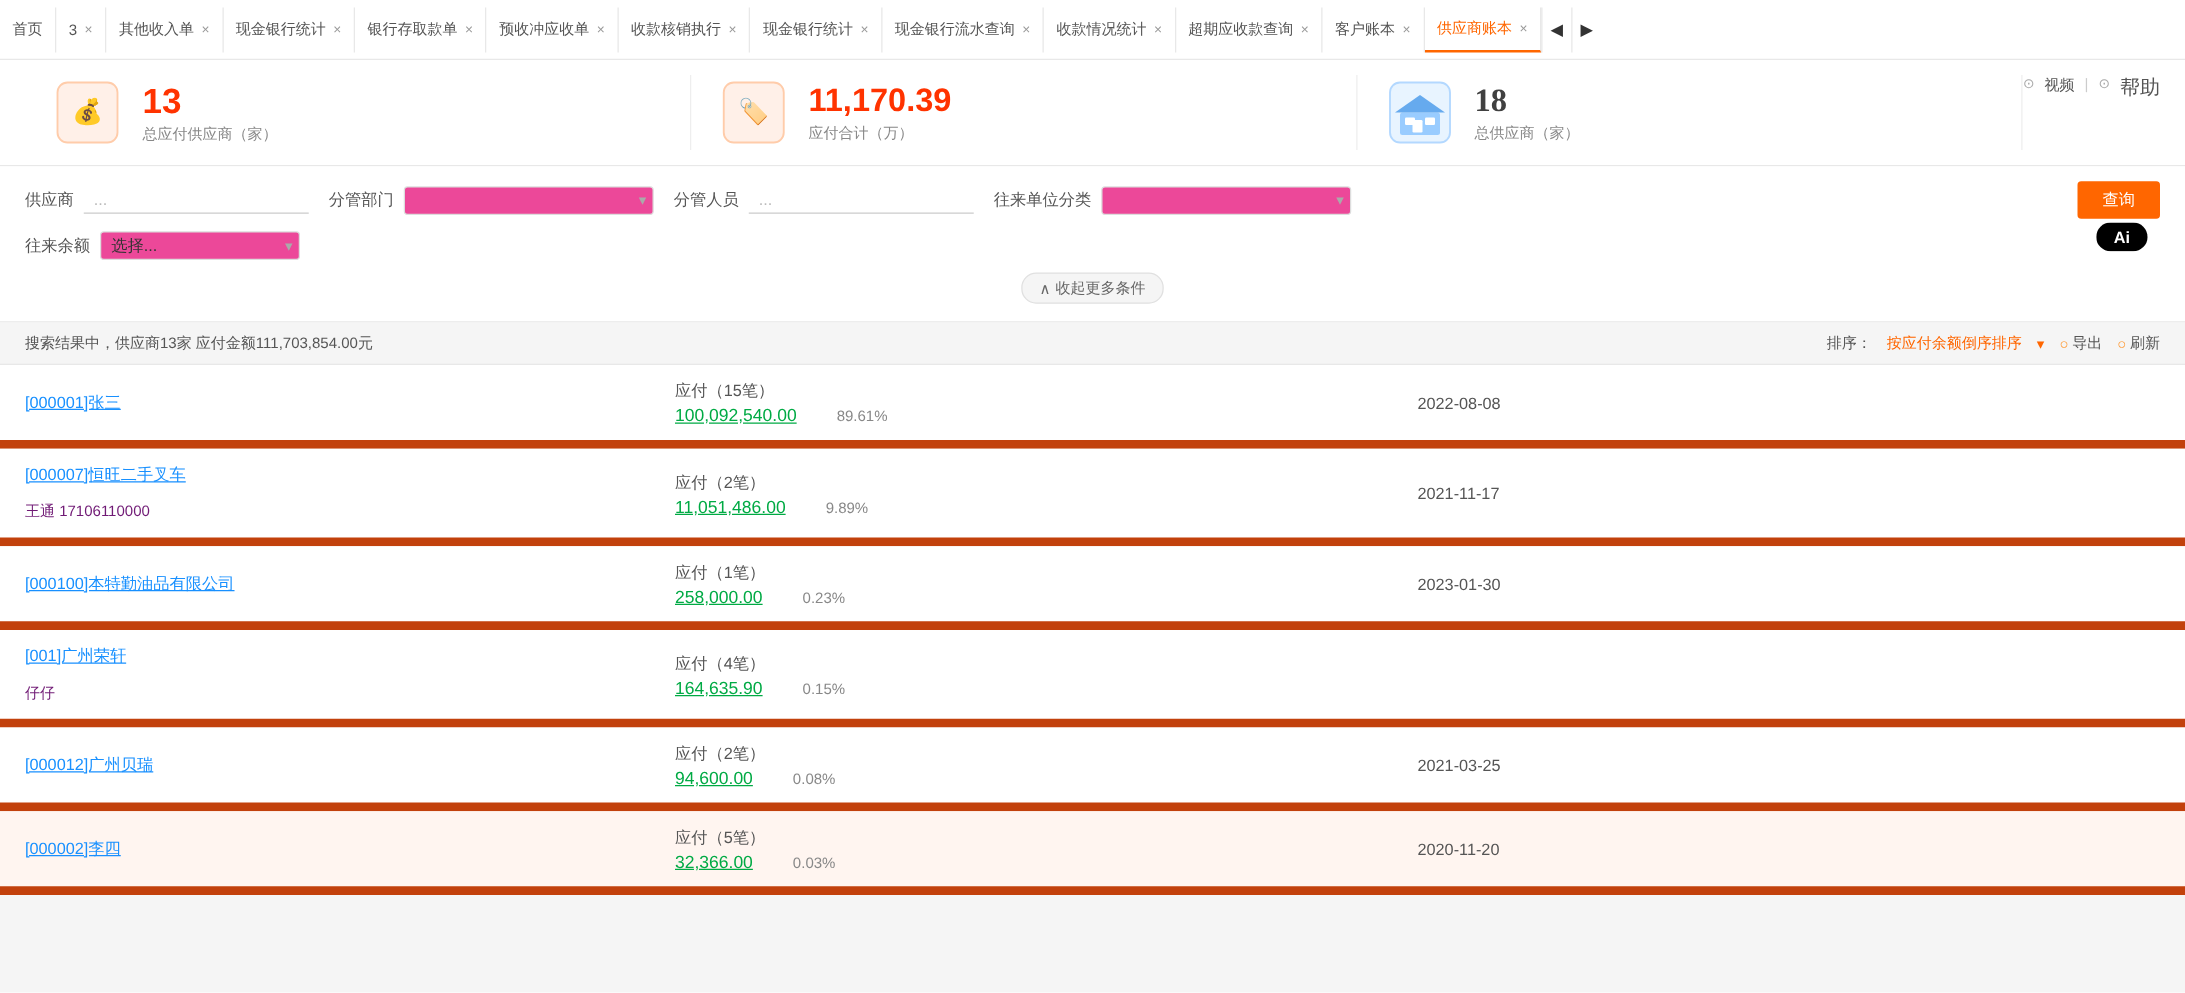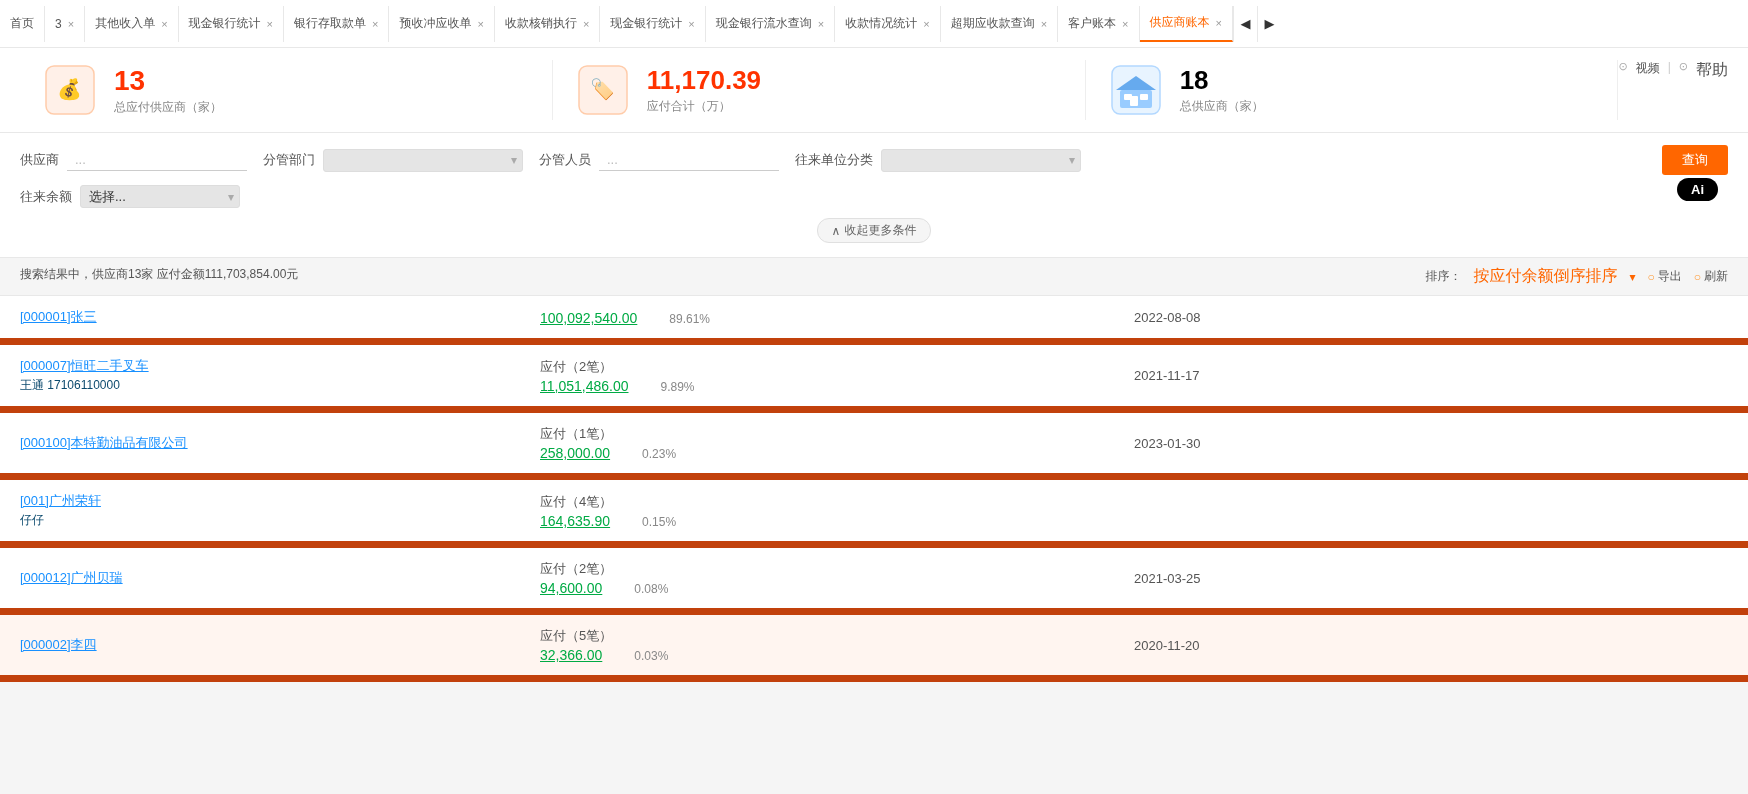--- a/index.html
+++ b/index.html
@@ -42,21 +42,21 @@
     .filter-row { display: flex; align-items: center; gap: 16px; margin-bottom: 10px; flex-wrap: wrap; }
     .filter-item { display: flex; align-items: center; gap: 8px; }
     .filter-label { font-size: 13px; color: #555; white-space: nowrap; }
     .filter-input {
       border: none; border-bottom: 1px solid #ccc; padding: 3px 8px; font-size: 13px;
       width: 180px; outline: none; color: #333; background: transparent;
     }
     .filter-input::placeholder { color: #bbb; }
     .filter-select {
       border: 1px solid #ddd; border-radius: 3px; padding: 3px 24px 3px 8px; font-size: 13px;
-      width: 200px; outline: none; color: #333; background: #e5e5e5; cursor: pointer;
+      width: 200px; outline: none; color: #333; background: #ec4899; cursor: pointer;
       appearance: none; -webkit-appearance: none;
     }
     .select-wrapper { position: relative; display: inline-block; }
     .select-wrapper::after {
       content: '▾'; position: absolute; right: 6px; top: 50%; transform: translateY(-50%);
       color: #aaa; pointer-events: none; font-size: 12px;
     }
     .query-btn {
       background: #ff6600; color: #fff; border: none; border-radius: 3px;
       padding: 6px 20px; font-size: 13px; cursor: pointer; margin-left: auto;
@@ -68,38 +68,38 @@
       width: fit-content;
     }
 
     
     .result-bar {
       display: flex; padding: 8px 20px; background: #f5f5f5;
       border-bottom: 1px solid #e8e8e8; font-size: 12px; color: #555; gap: 8px;
     }
     .result-bar .right-actions { margin-left: auto; display: flex; align-items: center; gap: 12px; }
     .sort-label { font-size: 12px; color: #555; }
-    .sort-select { font-size: 16px; color: #ff6600; border: none; background: transparent; cursor: pointer; }
+    .sort-select { font-size: 12px; color: #ff6600; border: none; background: transparent; cursor: pointer; }
     .action-btn { font-size: 12px; color: #555; cursor: pointer; display: flex; align-items: center; gap: 3px; }
 
     
     .table-area { background: #fff; }
     .table-header {
       display: grid; grid-template-columns: 520px 1fr 1fr;
       padding: 10px 20px; border-bottom: 2px solid #f0f0f0;
       font-size: 13px; color: #333; font-weight: 500; background: #fff;
     }
     .table-row {
       display: grid; grid-template-columns: 520px 1fr 1fr;
       padding: 12px 20px; border-bottom: 7px solid #c2410c;
       font-size: 13px; align-items: center; background: #fff;
     }
     .table-row.highlighted { background: #fff5f0; }
     .supplier-link { color: #1890ff; text-decoration: underline; cursor: pointer; font-size: 13px; }
-    .supplier-sub { color: #0c4a6e; font-size: 12px; margin-top: 2px; }
+    .supplier-sub { color: #701a75; font-size: 12px; margin-top: 12px; }
     .payable-count { color: #555; font-size: 13px; }
     .payable-amount { color: #00aa44; font-size: 14px; font-weight: 500; margin-top: 2px; cursor: pointer; text-decoration: underline; }
     .payable-pct { color: #888; font-size: 12px; margin-left: 16px; }
     .payable-cell { display: flex; align-items: baseline; gap: 16px; }
     .payable-cell-col { display: flex; flex-direction: column; }
     .last-pay { color: #555; font-size: 13px; }
   </style>
 </head>
 <body>
 
@@ -193,21 +193,21 @@
         <rect x="4" y="4" width="48" height="48" rx="8" fill="#e8f4ff" stroke="#b3d8ff" stroke-width="1.5"></rect>
 
         <rect x="12" y="28" width="32" height="18" rx="2" fill="#99ccff"></rect>
         <polygon points="8,28 28,14 48,28" fill="#66aaee"></polygon>
         <rect x="22" y="34" width="8" height="10" rx="1" fill="#fff"></rect>
         <rect x="16" y="32" width="8" height="6" rx="1" fill="#fff"></rect>
         <rect x="32" y="32" width="8" height="6" rx="1" fill="#fff"></rect>
       </svg>
     </div>
     <div class="summary-text">
-      <div class="big-num" style="color:#000000; font-size:26px;">18</div>
+      <div class="big-num" style="color:#404040; font-size:26px;font-family:Liberation Serif, serif;">18</div>
       <div class="label">总供应商（家）</div>
     </div>
   </div>
 
   <div class="top-right-links">
     <span style="color:#aaa; font-size:11px;">⊙</span>
     <span style="color:#555; cursor:pointer; font-size:12px;">视频</span>
     <span style="color:#ccc;">|</span>
     <span style="color:#aaa; font-size:11px;">⊙</span>
     <span style="color:#555; cursor:pointer; font-size:16px;">帮助</span>
@@ -286,20 +286,21 @@
 
 <div class="table-area">
 
 
   <div class="table-row">
     <div>
       <div class="supplier-link">[000001]张三</div>
     </div>
     <div>
       <div class="payable-cell-col">
+        <div class="payable-count">应付（15笔）</div>
         <div class="payable-cell">
           <span class="payable-amount">100,092,540.00</span>
           <span class="payable-pct">89.61%</span>
         </div>
       </div>
     </div>
     <div class="last-pay">2022-08-08</div>
   </div>
 
   <div class="table-row">

